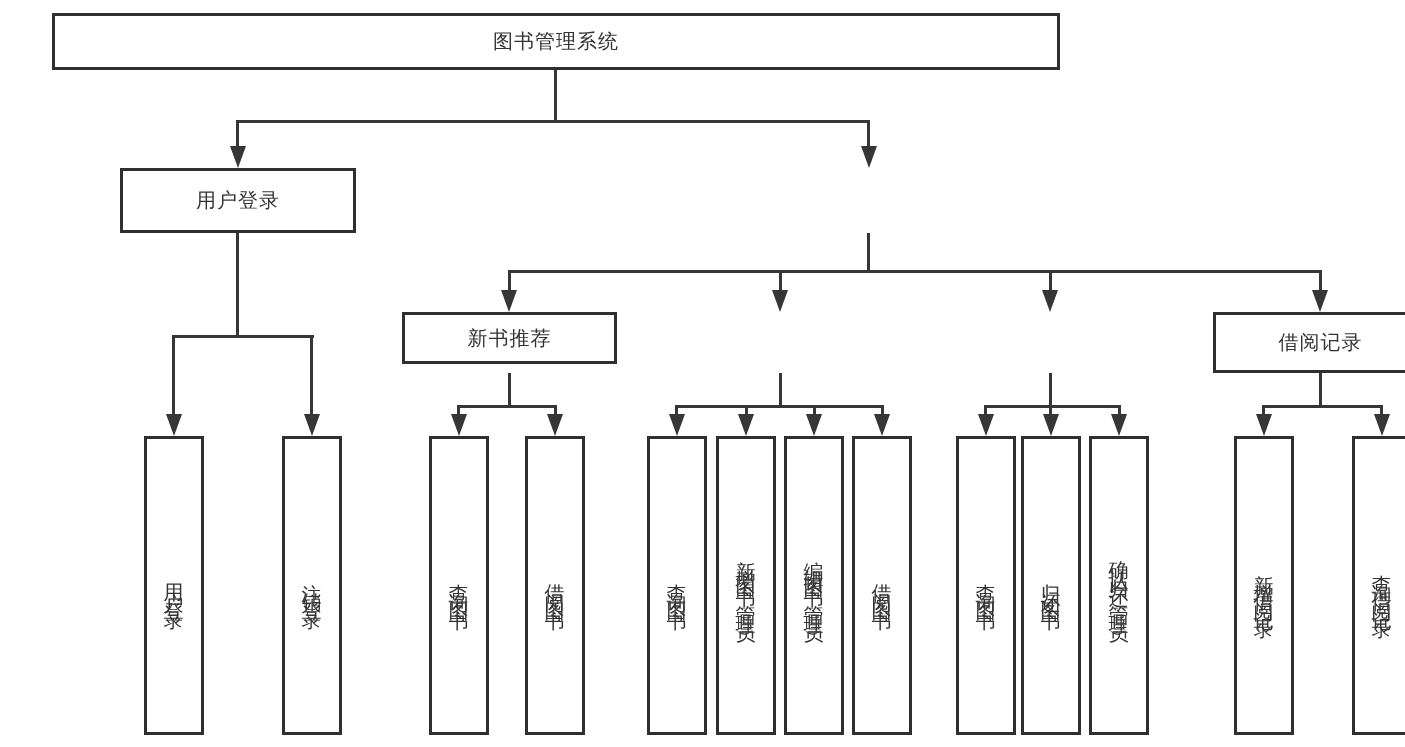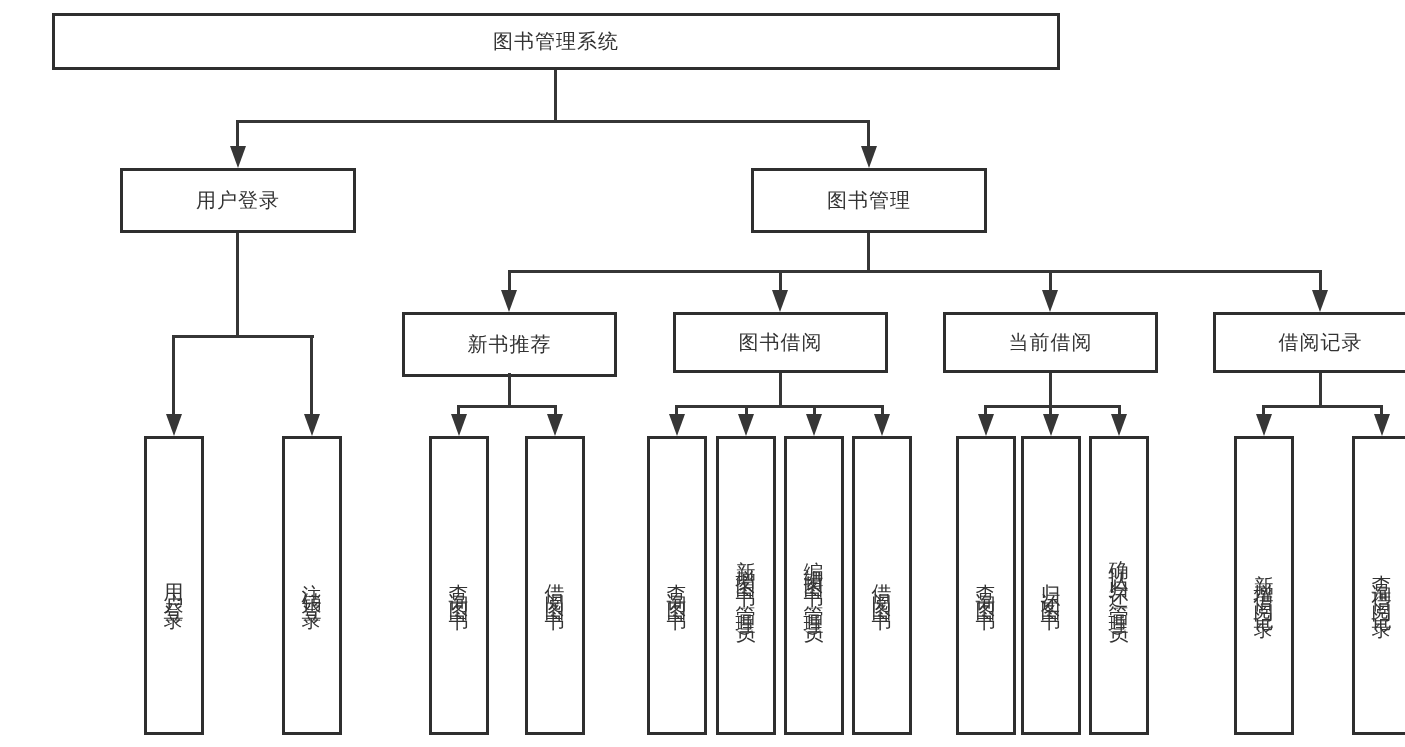--- a/index.html
+++ b/index.html
@@ -36,27 +36,24 @@
 </style>
 </head>
 <body>
 
 <div id="canvas">
 
   <div class="node" style="left:12px;top:13px;width:1008px;height:57px;">图书管理系统</div>
 
   <div class="node" style="left:80px;top:168px;width:236px;height:65px;">用户登录</div>
 
-  <div class="node" style="left:711px;top:168px;width:236px;height:65px;">图书管理</div>
 
-  <div class="node" style="left:362px;top:312px;width:215px;height:65px;">新书推荐</div>
+  <div class="node" style="left:362px;top:312px;width:215px;height:52px;">新书推荐</div>
 
-  <div class="node" style="left:633px;top:312px;width:215px;height:61px;">图书借阅</div>
 
-  <div class="node" style="left:903px;top:312px;width:215px;height:61px;">当前借阅</div>
 
   <div class="node" style="left:1173px;top:312px;width:215px;height:61px;">借阅记录</div>
 
   <div class="node leaf" style="left:104px;top:436px;width:60px;height:299px;">用户登录</div>
   <div class="node leaf" style="left:242px;top:436px;width:60px;height:299px;">注销登录</div>
 
   <div class="node leaf" style="left:389px;top:436px;width:60px;height:299px;">查询图书</div>
   <div class="node leaf" style="left:485px;top:436px;width:60px;height:299px;">借阅图书</div>
 
   <div class="node leaf" style="left:607px;top:436px;width:60px;height:299px;">查询图书</div>

